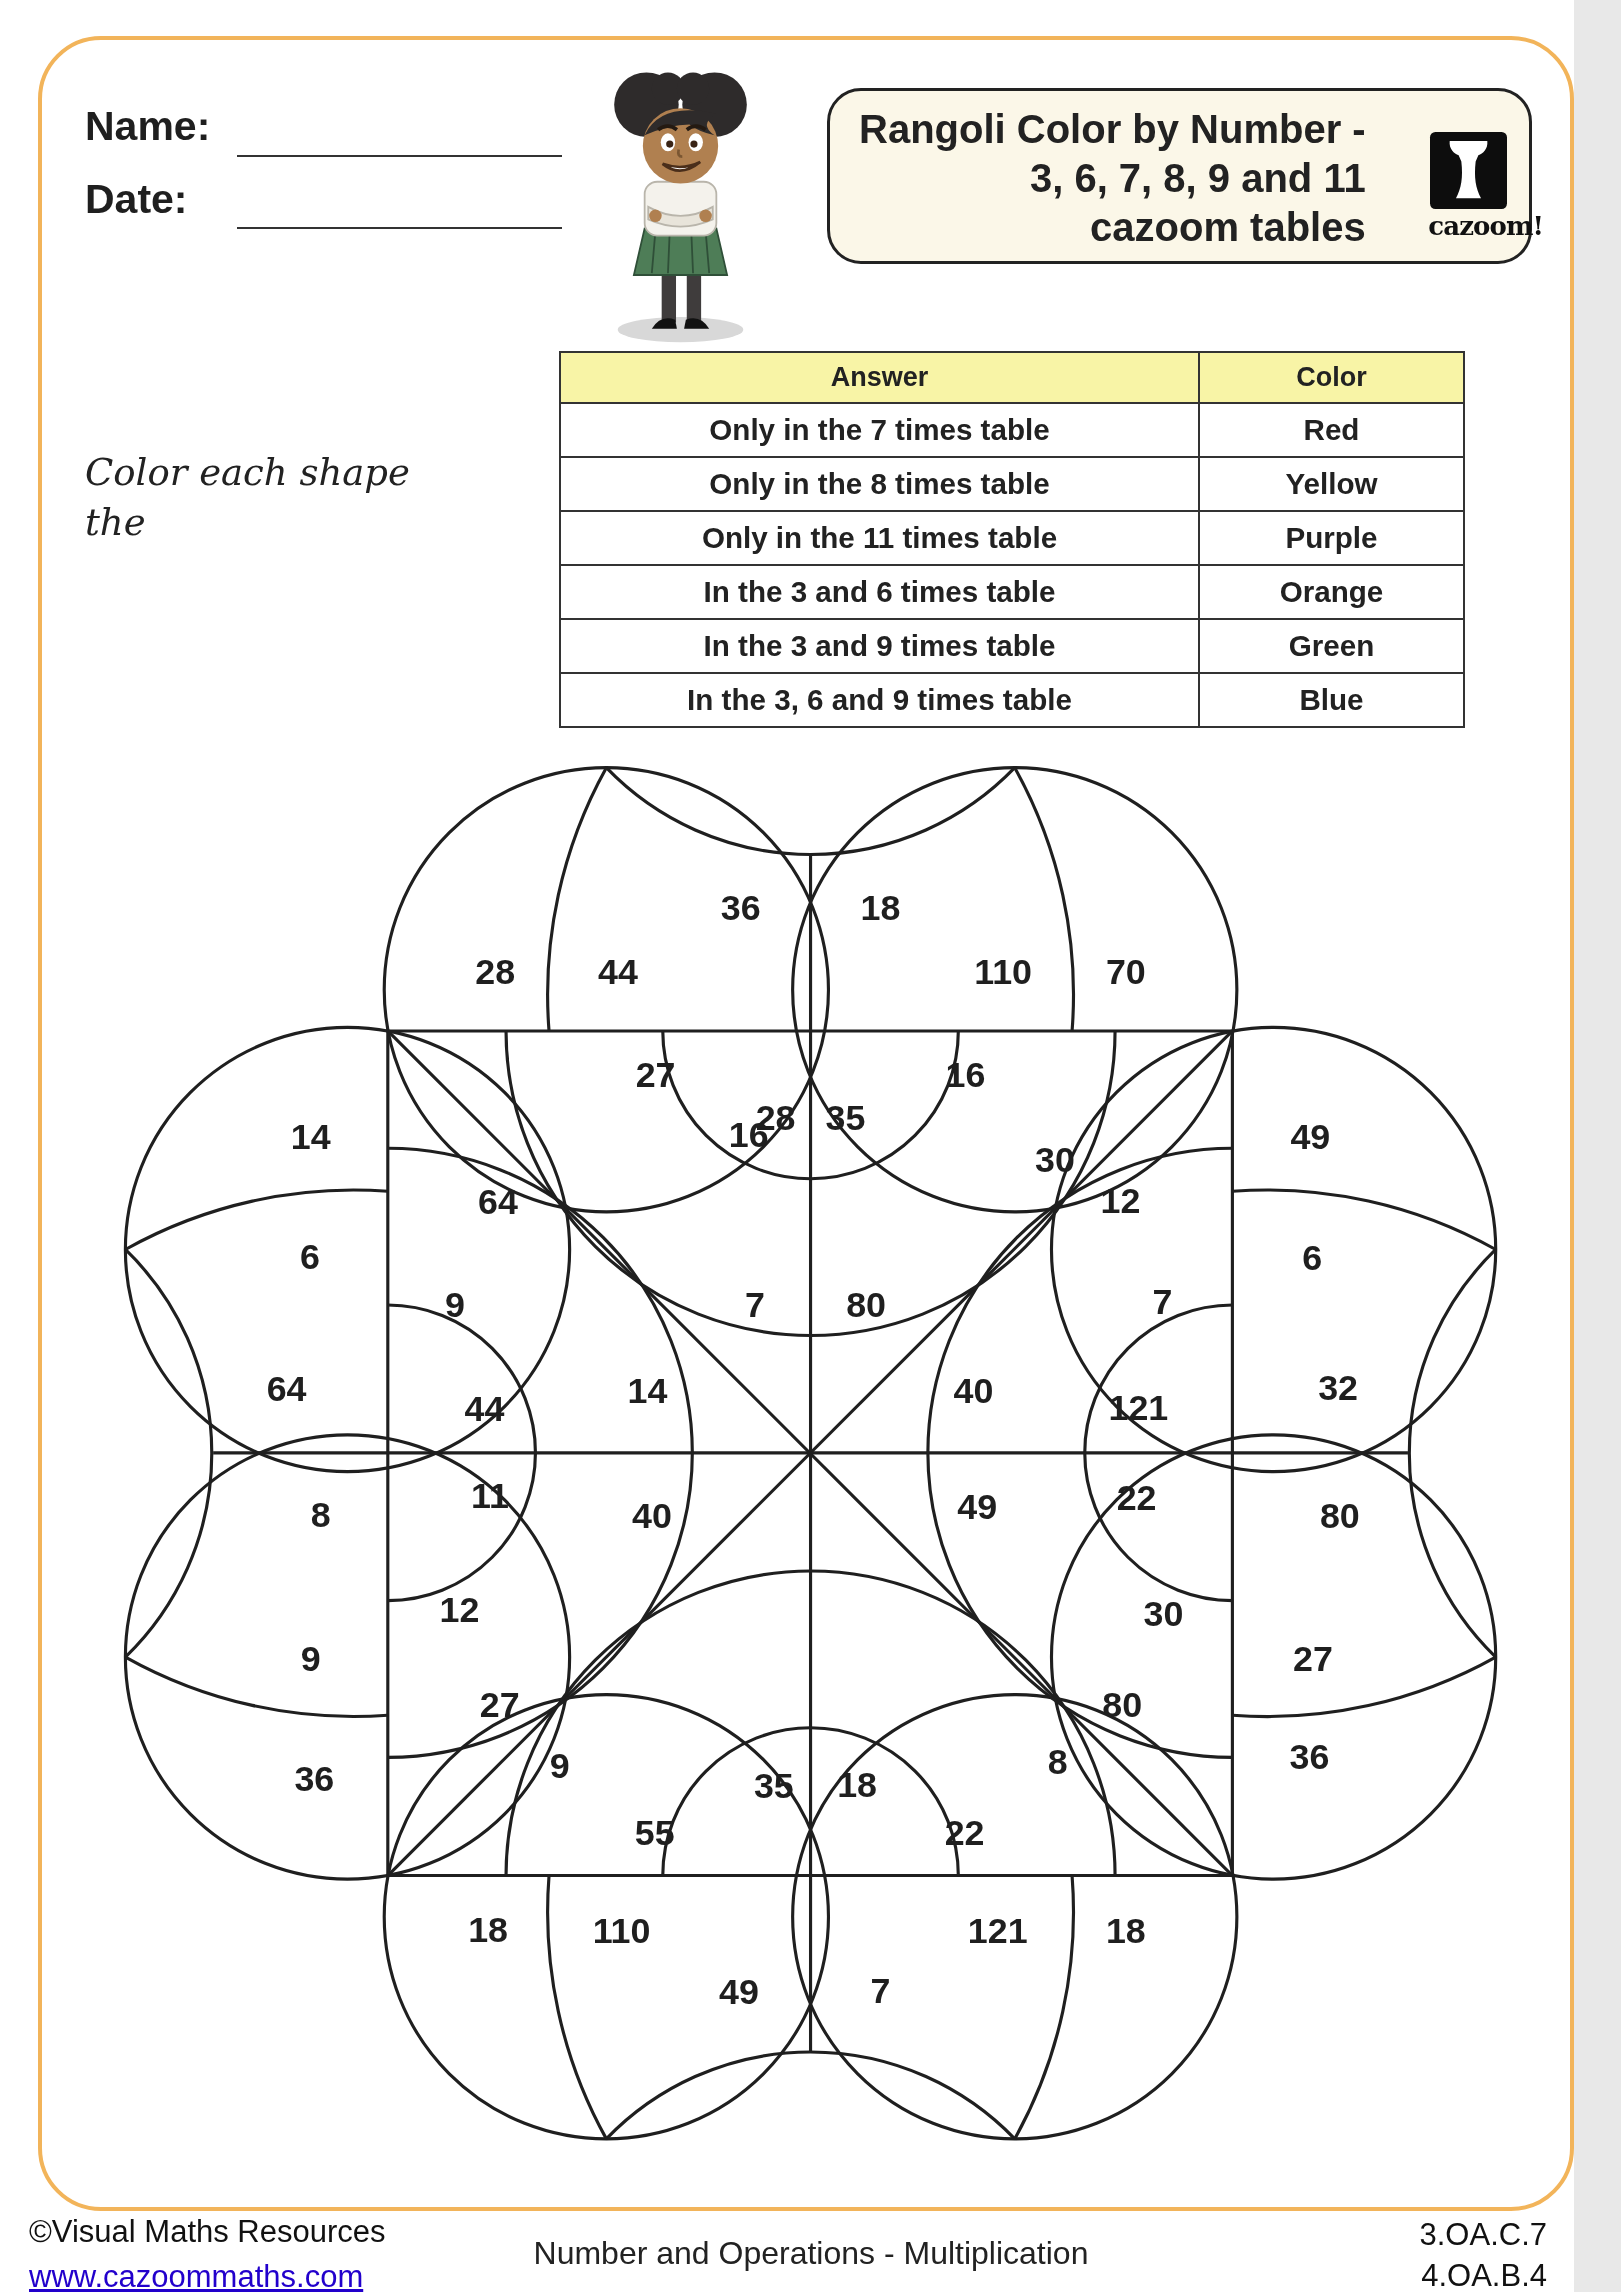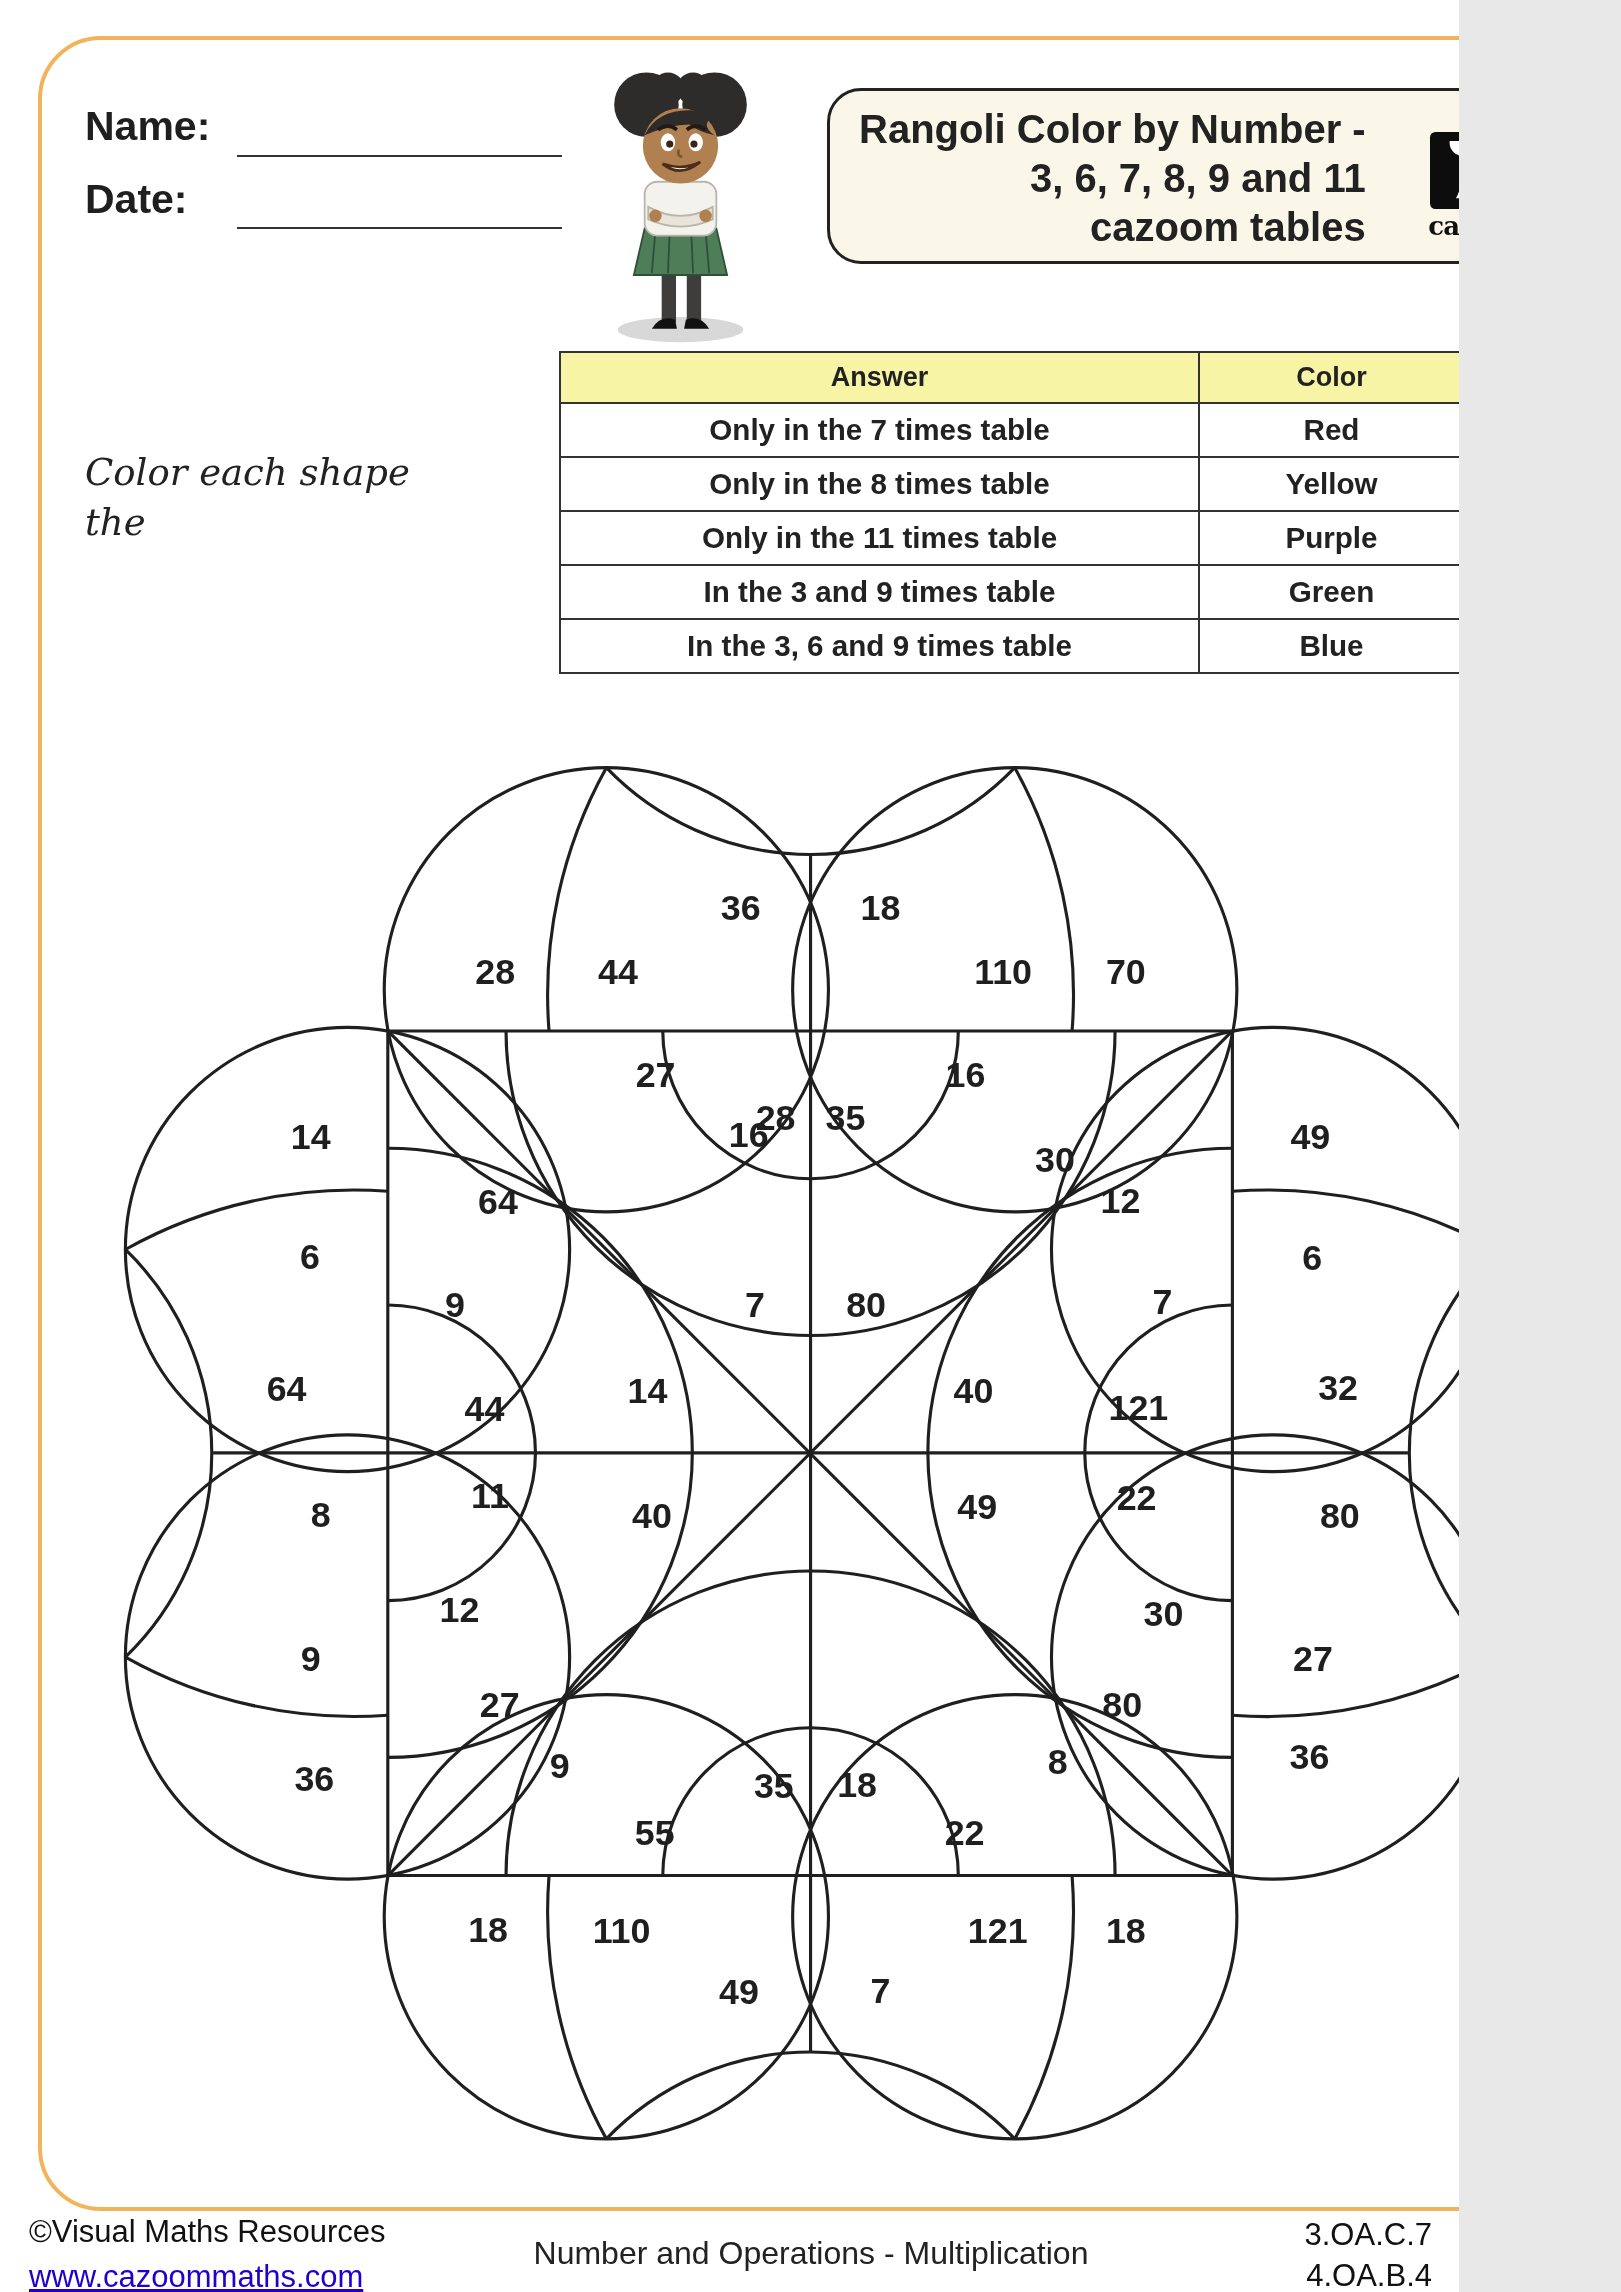--- a/index.html
+++ b/index.html
@@ -1,17 +1,17 @@
 <!DOCTYPE html>
 <html style="font-size:14.3px"><head>
 <meta charset="utf-8">
 <style>
   html,body{margin:0;padding:0;background:#e8e8e8;}
   .page{
-    position:relative;width:1459px;height:2293px;background:#ffffff;
+    position:relative;width:1574px;height:2293px;background:#ffffff;
     font-family:"Liberation Sans",sans-serif;color:#1f1f1f;overflow:hidden;
   }
   .page-border{
     position:absolute;left:38px;top:36px;width:1528px;height:2167px;
     border:4.5px solid var(--accent,#F2B45A);border-radius:63px;pointer-events:none;
   }
   
   .field-label{position:absolute;font-weight:bold;font-size:41px;}
   .field-line{position:absolute;border-bottom:2.7px solid #333;height:0;}
   .title-box{
@@ -116,20 +116,24 @@
       <td>Only in the 7 times table</td>
       <td>Red</td>
     </tr>
     <tr>
       <td>Only in the 8 times table</td>
       <td>Yellow</td>
     </tr>
     <tr>
       <td>Only in the 11 times table</td>
       <td>Purple</td>
+    </tr>
+    <tr>
+      <td>In the 3 and 6 times table</td>
+      <td>Orange</td>
     </tr>
     <tr>
       <td>In the 3 and 9 times table</td>
       <td>Green</td>
     </tr>
     <tr>
       <td>In the 3, 6 and 9 times table</td>
       <td>Blue</td>
     </tr>
   </tbody>

